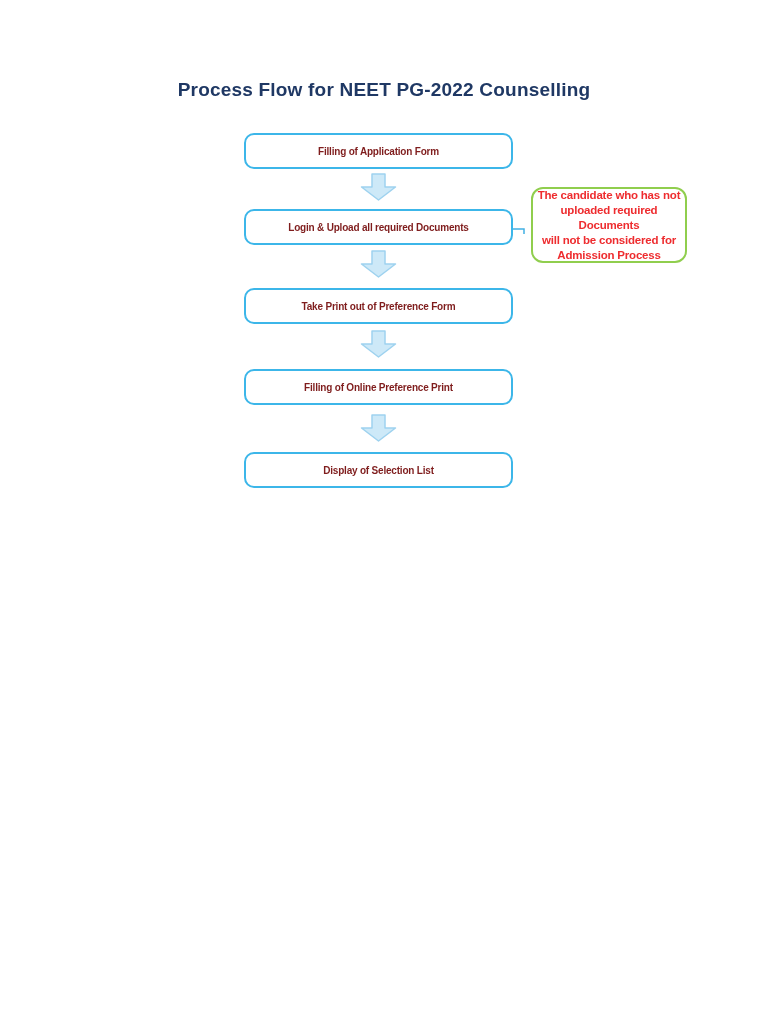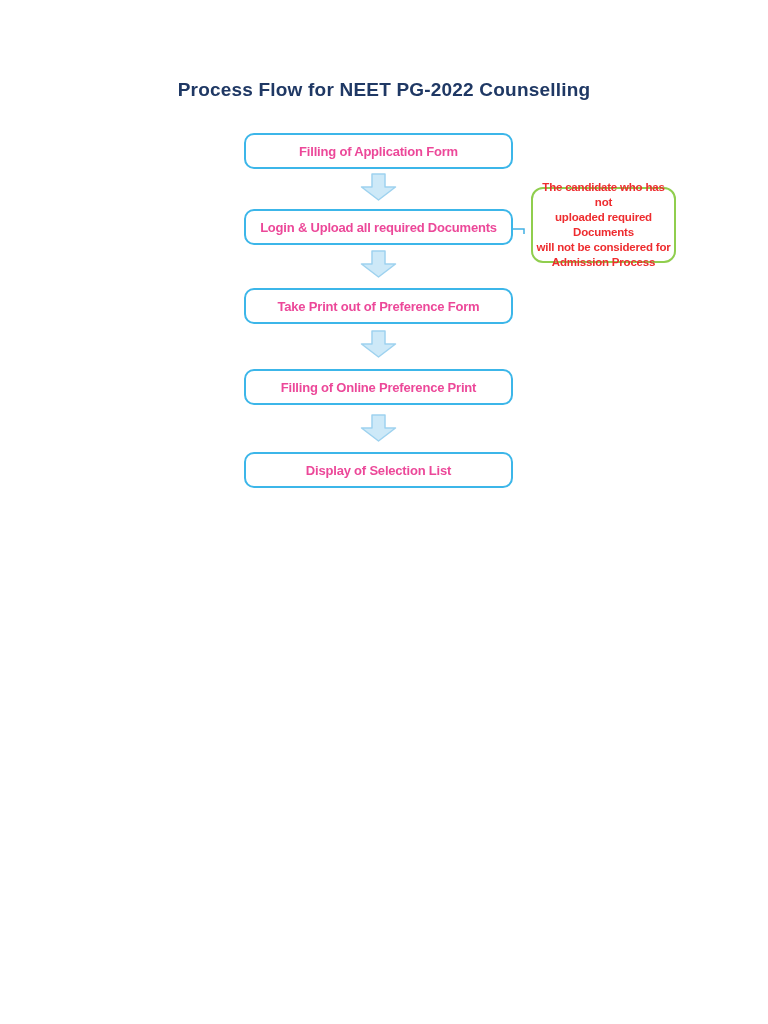--- a/index.html
+++ b/index.html
@@ -31,44 +31,44 @@
     height: 36px;
     box-sizing: border-box;
     border: 2px solid #3CB6E9;
     border-radius: 10px;
     background: #ffffff;
     display: flex;
     align-items: center;
     justify-content: center;
   }
   .flow-box span {
-    font-size: 13px;
+    font-size: 10px;
     font-weight: bold;
-    color: #ec4899;
+    color: #7f1d1d;
     letter-spacing: -0.2px;
     white-space: nowrap;
   }
   .arrow {
     position: absolute;
     left: 360px;
     width: 37px;
     height: 28px;
   }
   .connector {
     position: absolute;
     left: 512px;
     top: 222px;
     width: 24px;
     height: 16px;
   }
   .note-box {
     position: absolute;
     left: 531px;
     top: 187px;
-    width: 145px;
+    width: 156px;
     height: 76px;
     box-sizing: border-box;
     border: 2px solid #90CE4E;
     border-radius: 12px;
     background: #ffffff;
     display: flex;
     align-items: center;
     justify-content: center;
     text-align: center;
   }

